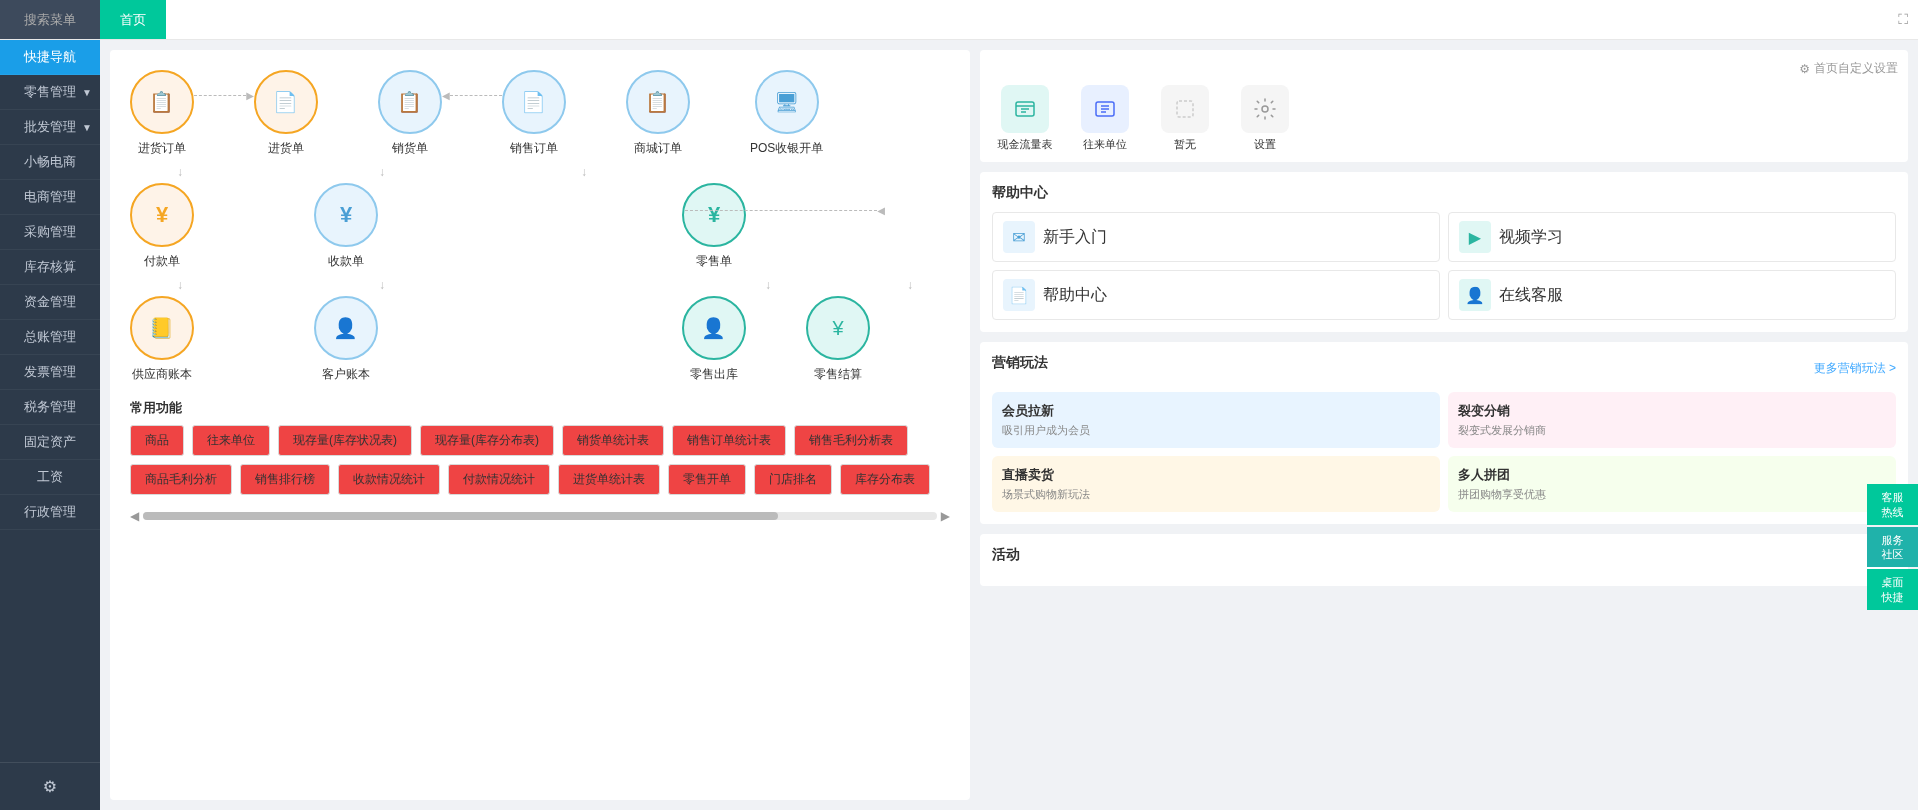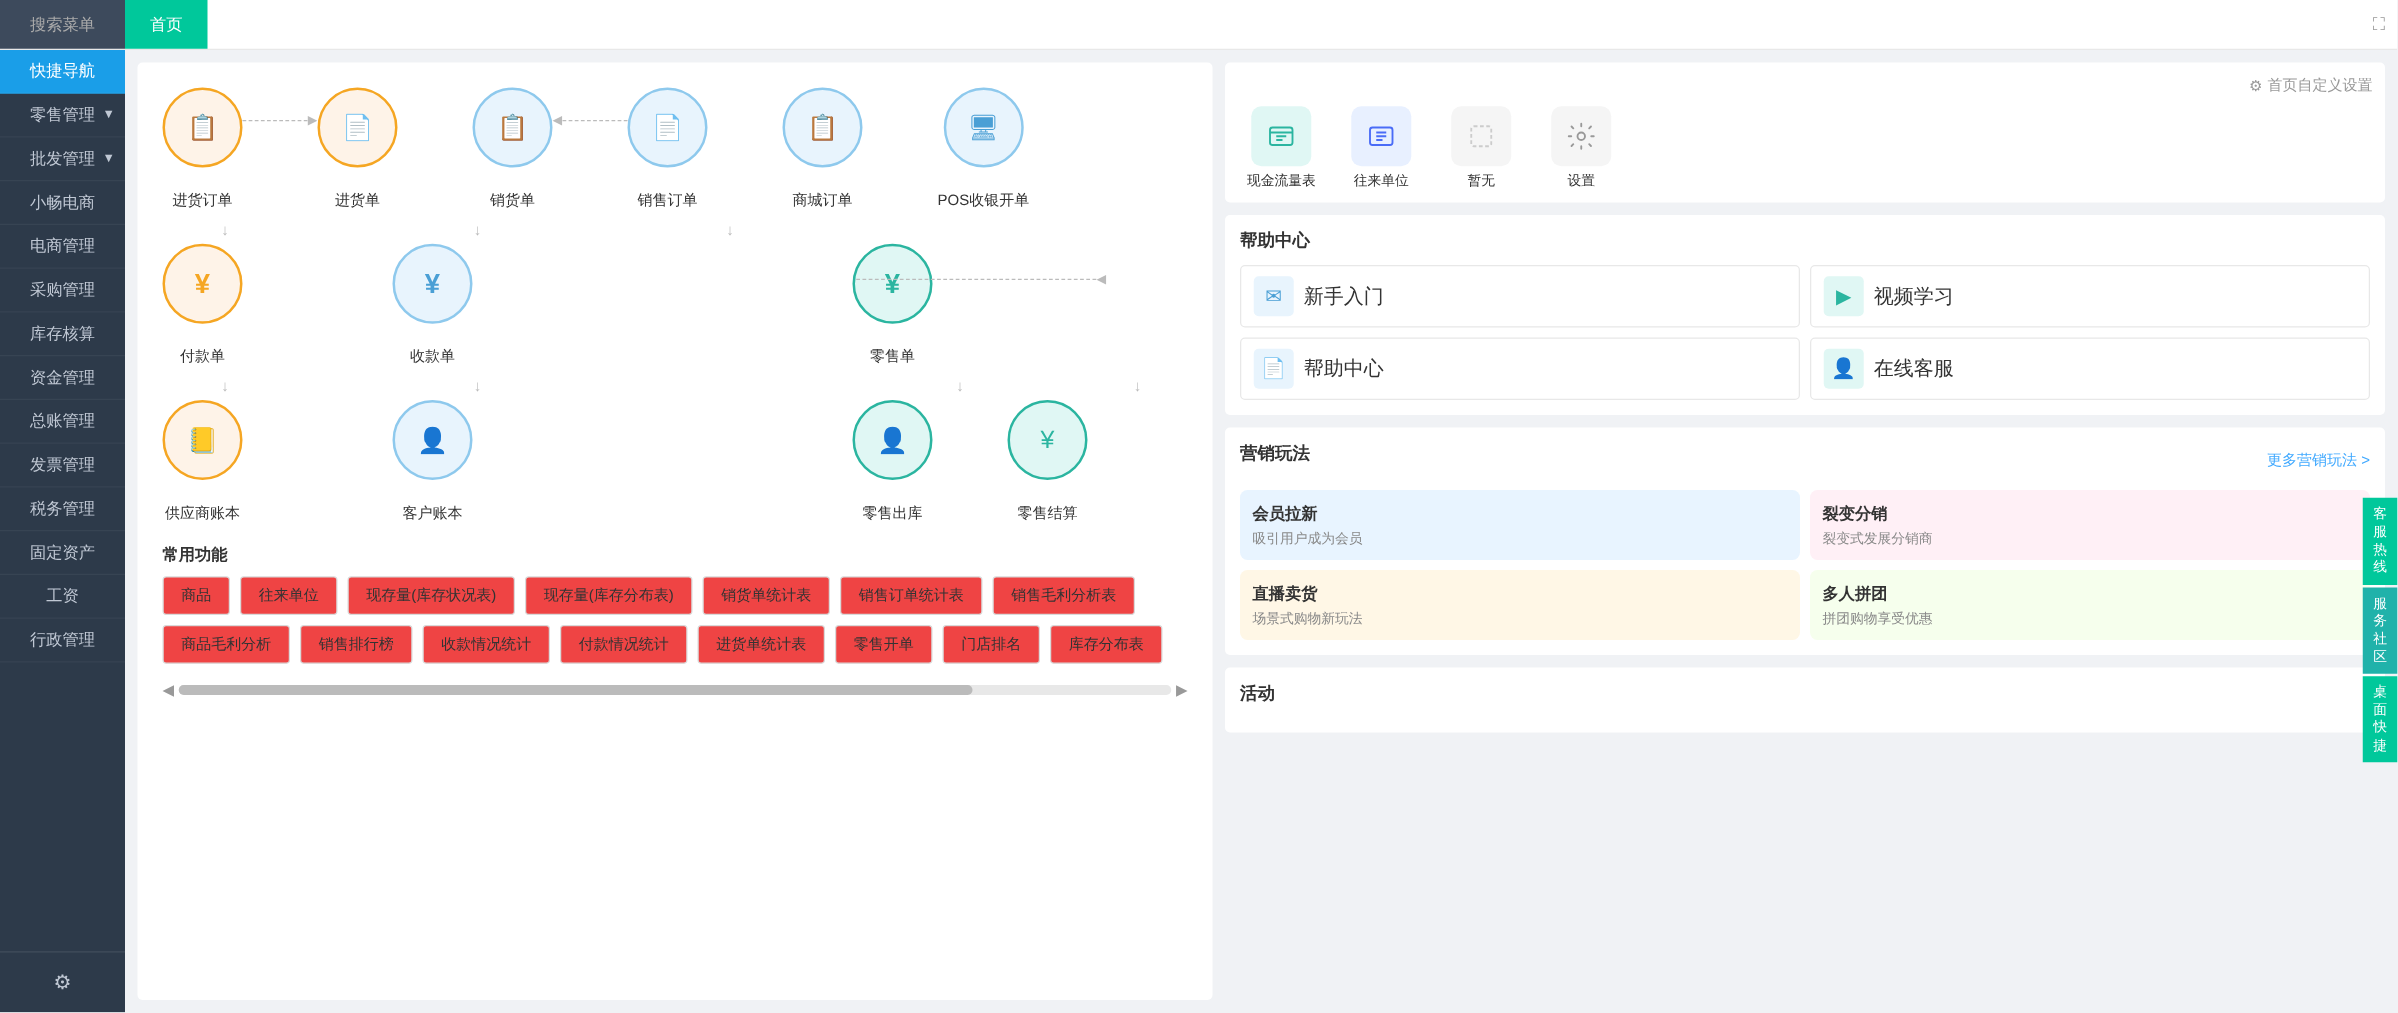--- a/index.html
+++ b/index.html
@@ -25,21 +25,21 @@
 
     
     .main-content { flex: 1; overflow: auto; padding: 10px; display: flex; gap: 10px; }
 
     
     .workflow-panel { background: #fff; border-radius: 4px; padding: 20px; flex: 0 0 860px; min-width: 0; overflow: hidden; }
     .circle { width: 64px; height: 64px; border-radius: 50%; display: flex; align-items: center; justify-content: center; font-size: 24px; }
     .circle-orange { background: #fef3e8; color: #f5a623; border: 2px solid #f5a623; }
     .circle-blue { background: #e8f4fd; color: #4a9fd5; border: 2px solid #8ec9ed; }
     .circle-teal { background: #e0f7f4; color: #2bb5a0; border: 2px solid #2bb5a0; }
-    .node-label { margin-top: 18px; font-size: 12px; color: #333; text-align: right; }
+    .node-label { margin-top: 6px; font-size: 12px; color: #333; text-align: right; }
     .flow-col { display: flex; flex-direction: column; align-items: center; }
 
     
     .common-section { margin-top: 10px; }
     .common-title { font-size: 13px; color: #333; font-weight: bold; margin-bottom: 8px; }
     .func-grid { display: flex; flex-wrap: wrap; gap: 8px; }
     .func-btn { border: 1px solid #d9d9d9; background: #ef4444; border-radius: 3px; padding: 6px 14px; font-size: 12px; color: #333; cursor: pointer; white-space: nowrap; }
 
     
     .scroll-row { display: flex; align-items: center; margin-top: 10px; padding: 4px 0; }
@@ -77,21 +77,21 @@
     .marketing-section { background: #fff; border-radius: 4px; padding: 12px; }
     .marketing-header { display: flex; align-items: center; justify-content: space-between; margin-bottom: 10px; text-align: center; }
     .more-link { font-size: 12px; color: #40a9ff; cursor: pointer; }
     .marketing-grid { display: grid; grid-template-columns: 1fr 1fr; gap: 8px; }
     .marketing-item { background: #f0f7ff; border-radius: 6px; padding: 10px; cursor: pointer; }
     .marketing-item-title { font-size: 13px; font-weight: bold; color: #333; margin-bottom: 3px; }
     .marketing-item-desc { font-size: 11px; color: #888; }
 
     
     .float-buttons { position: fixed; right: 0; bottom: 200px; display: flex; flex-direction: column; gap: 2px; z-index: 100; }
-    .float-btn { background: #00c89b; color: #fff; font-size: 11px; padding: 6px 4px; text-align: center; cursor: pointer; width: 28px; line-height: 1.3; }
+    .float-btn { background: #00c89b; color: #fff; font-size: 11px; padding: 6px 4px; text-align: center; cursor: pointer; width: 51px; line-height: 1.3; }
 
     
     .activity-section { background: #fff; border-radius: 4px; padding: 12px; }
   </style>
 </head>
 <body>
 
 <div class="top-bar">
   <div class="search-area">
     <span>搜索菜单</span>

